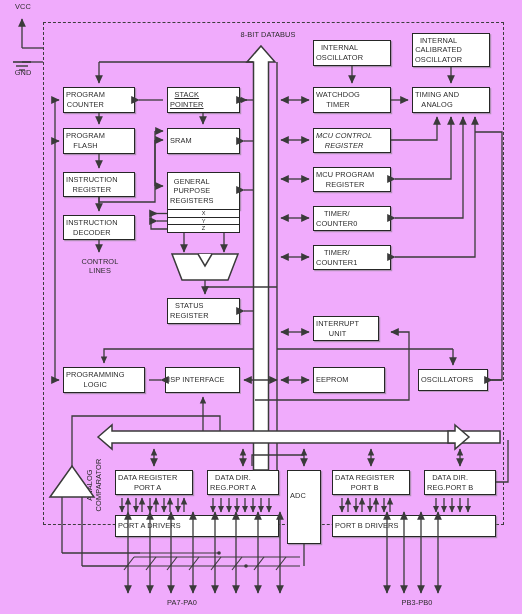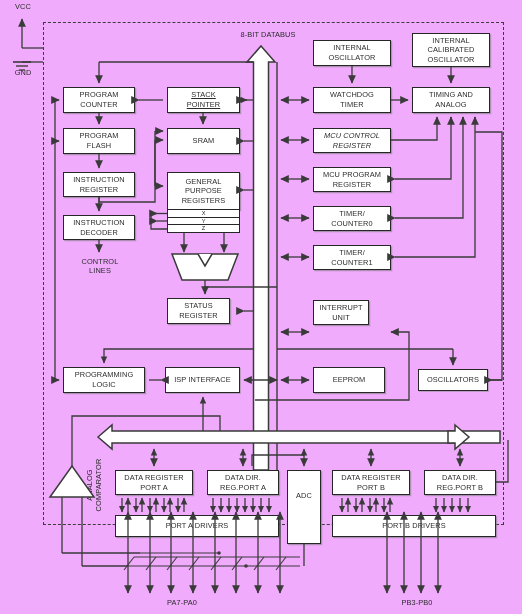--- a/index.html
+++ b/index.html
@@ -22,21 +22,20 @@
     background:transparent;
   }
   
   .blk{
     position:absolute;
     box-sizing:border-box;
     border:1.6px solid #262626;
     background:#ffffff;
     display:flex;
     align-items:center;
-    justify-content:center;
     text-align:center;
     color:#2b2b2b;
     font-size:7.4px;
     line-height:9.6px;
     letter-spacing:.1px;
     padding:1px 2px;
     box-shadow:1.2px 1.2px 0 rgba(120,120,120,.55);
   }
   .blk.thin{border-width:1.1px;box-shadow:1px 1px 0 rgba(140,140,140,.5);}
   .blk span{display:block;white-space:pre-line;}
@@ -130,21 +129,21 @@
     </div>
   <div class="xyz-row" style="left:167px;top:217.5px;width:73px;height:7.5px;">
     <span>Y</span>
     </div>
   <div class="xyz-row" style="left:167px;top:225px;width:73px;height:7.5px;">
     <span>Z</span>
     </div>
 
   <div class="txt" style="left:178px;top:264px;width:50px;">ALU</div>
 
-  <div class="blk" style="left:167px;top:298px;width:63px;height:26px;">
+  <div class="blk" style="left:167px;top:298px;width:73px;height:26px;">
     <span>STATUS
 REGISTER</span>
     </div>
 
   <div class="blk" style="left:313px;top:40px;width:78px;height:26px;">
     <span>INTERNAL
 OSCILLATOR</span>
     </div>
 
   <div class="blk" style="left:412px;top:33px;width:78px;height:34px;">
@@ -176,21 +175,21 @@
   <div class="blk" style="left:313px;top:206px;width:78px;height:25px;">
     <span>TIMER/
 COUNTER0</span>
     </div>
 
   <div class="blk" style="left:313px;top:245px;width:78px;height:25px;">
     <span>TIMER/
 COUNTER1</span>
     </div>
 
-  <div class="blk" style="left:313px;top:300px;width:56px;height:25px;">
+  <div class="blk" style="left:313px;top:316px;width:66px;height:25px;">
     <span>INTERRUPT
 UNIT</span>
     </div>
 
   <div class="blk" style="left:63px;top:367px;width:82px;height:26px;">
     <span>PROGRAMMING
 LOGIC</span>
     </div>
 
   <div class="blk thin" style="left:165px;top:367px;width:75px;height:26px;">

